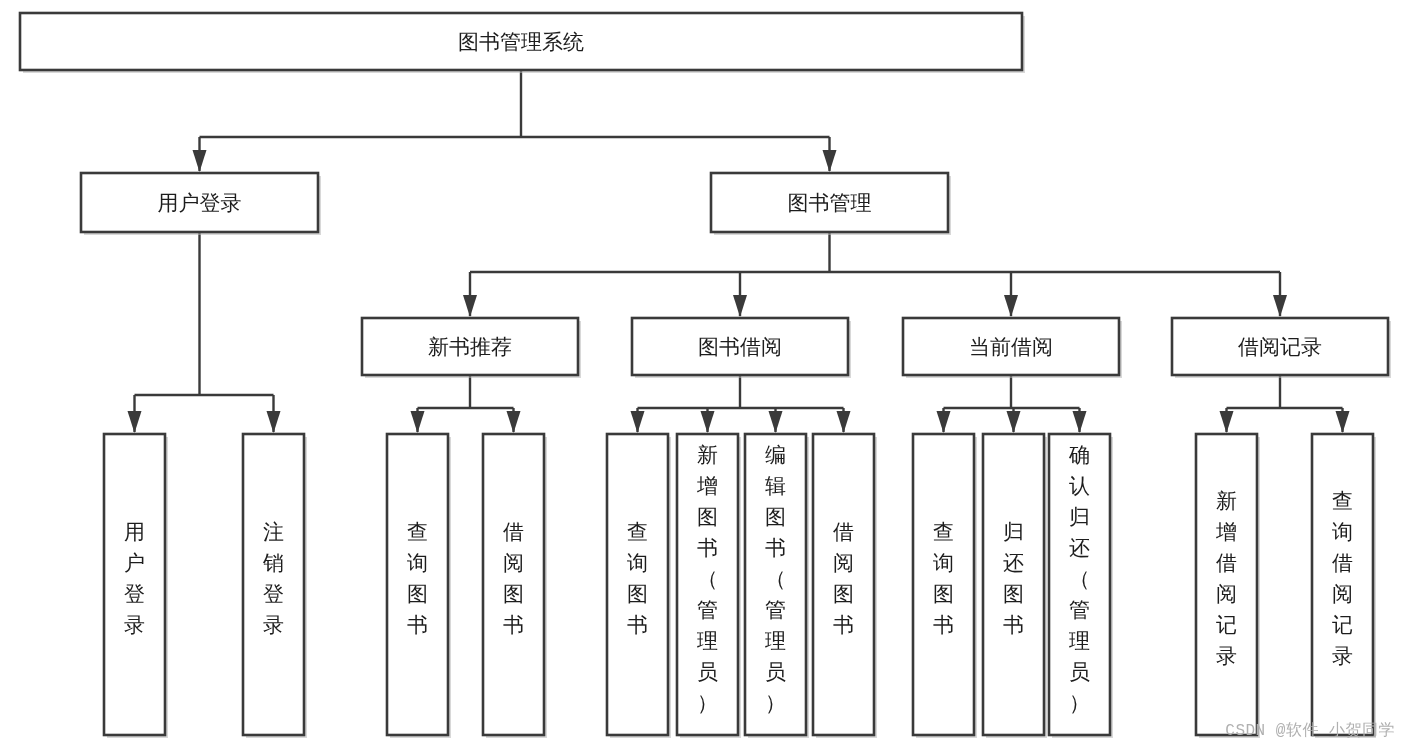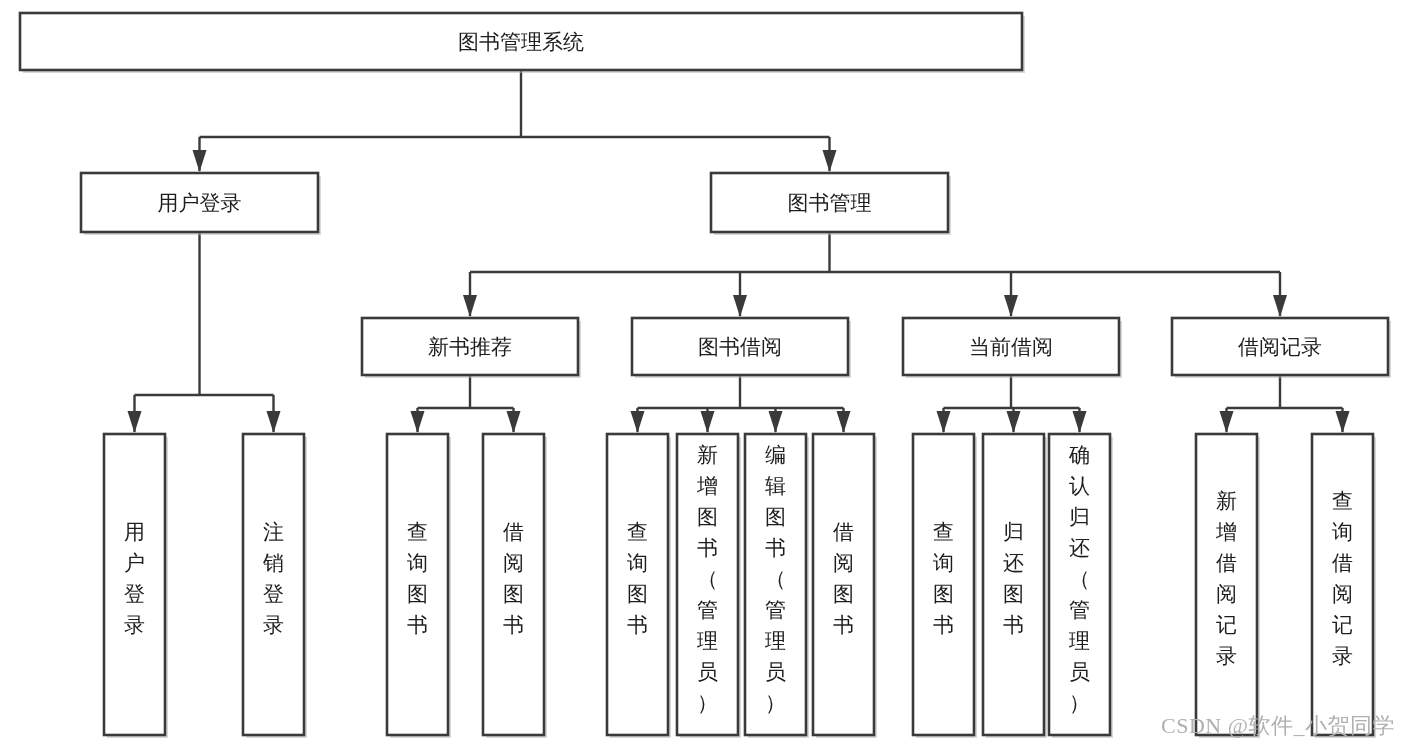--- a/index.html
+++ b/index.html
@@ -50,22 +50,22 @@
   .node-label-vertical {
     font-family: "DejaVu Sans", "Liberation Sans", sans-serif;
     font-size: 21px;
     fill: #1d1d1d;
     text-anchor: middle;
   }
   .watermark {
     position: absolute;
     right: 10px;
     bottom: 6px;
-    font-family: Liberation Serif, serif;
-    font-size: 22px;
+    font-family: Liberation Mono, monospace;
+    font-size: 16px;
     color: #b0b0b0;
     letter-spacing: 0.5px;
     white-space: nowrap;
     pointer-events: none;
   }
 </style>
 </head>
 <body>
 
 <div id="diagram-root">

